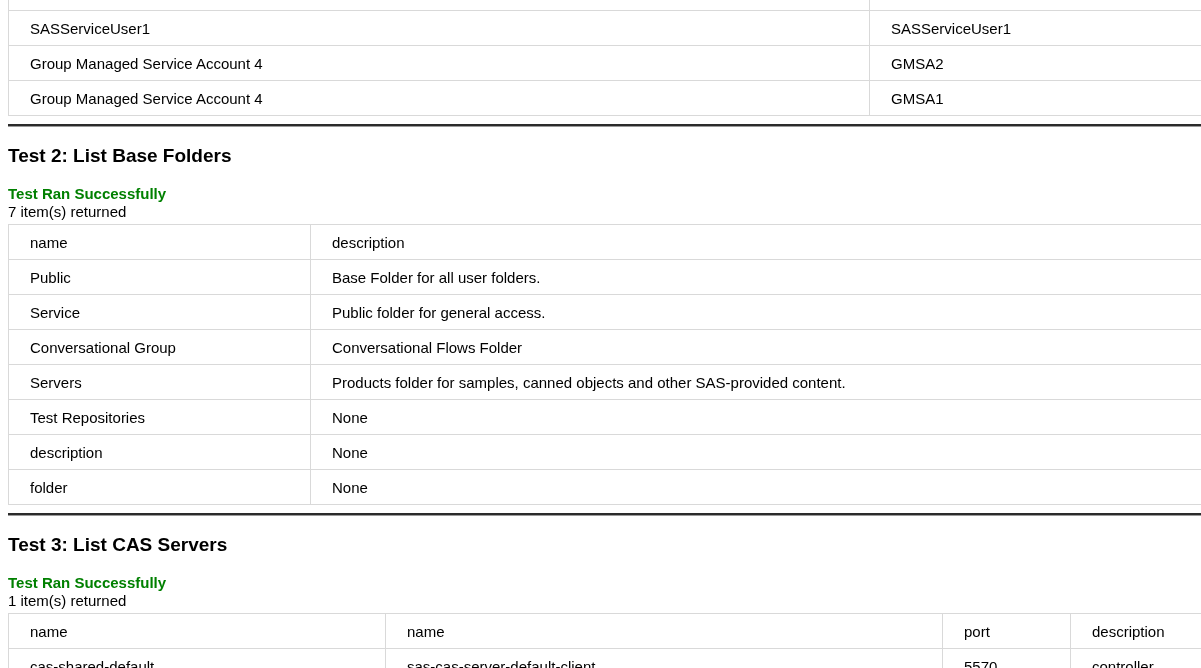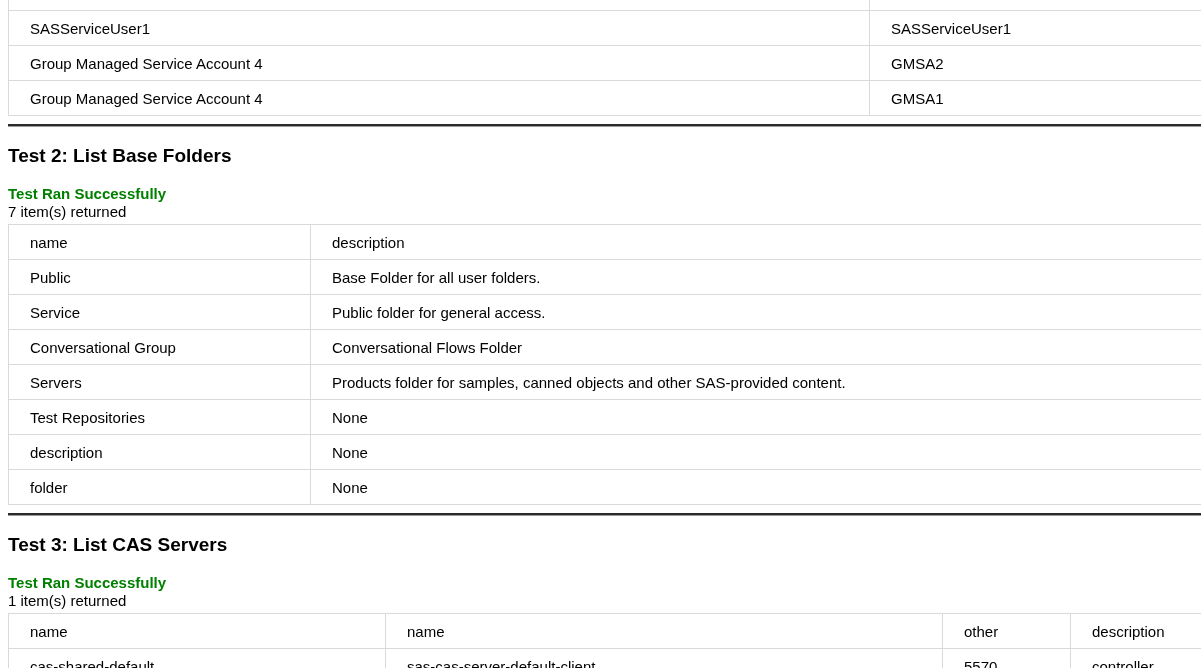--- a/index.html
+++ b/index.html
@@ -170,21 +170,21 @@
     <colgroup>
         <col class="c1">
         <col class="c2">
         <col class="c3">
         <col class="c4">
       </colgroup>
     <thead>
       <tr>
           <th>name</th>
           <th>name</th>
-          <th>other</th>
+          <th>port</th>
           <th>description</th>
         </tr>
     </thead>
     <tbody>
         <tr>
           <td>cas-shared-default</td>
           <td>sas-cas-server-default-client</td>
           <td>5570</td>
           <td>controller</td>
         </tr>

